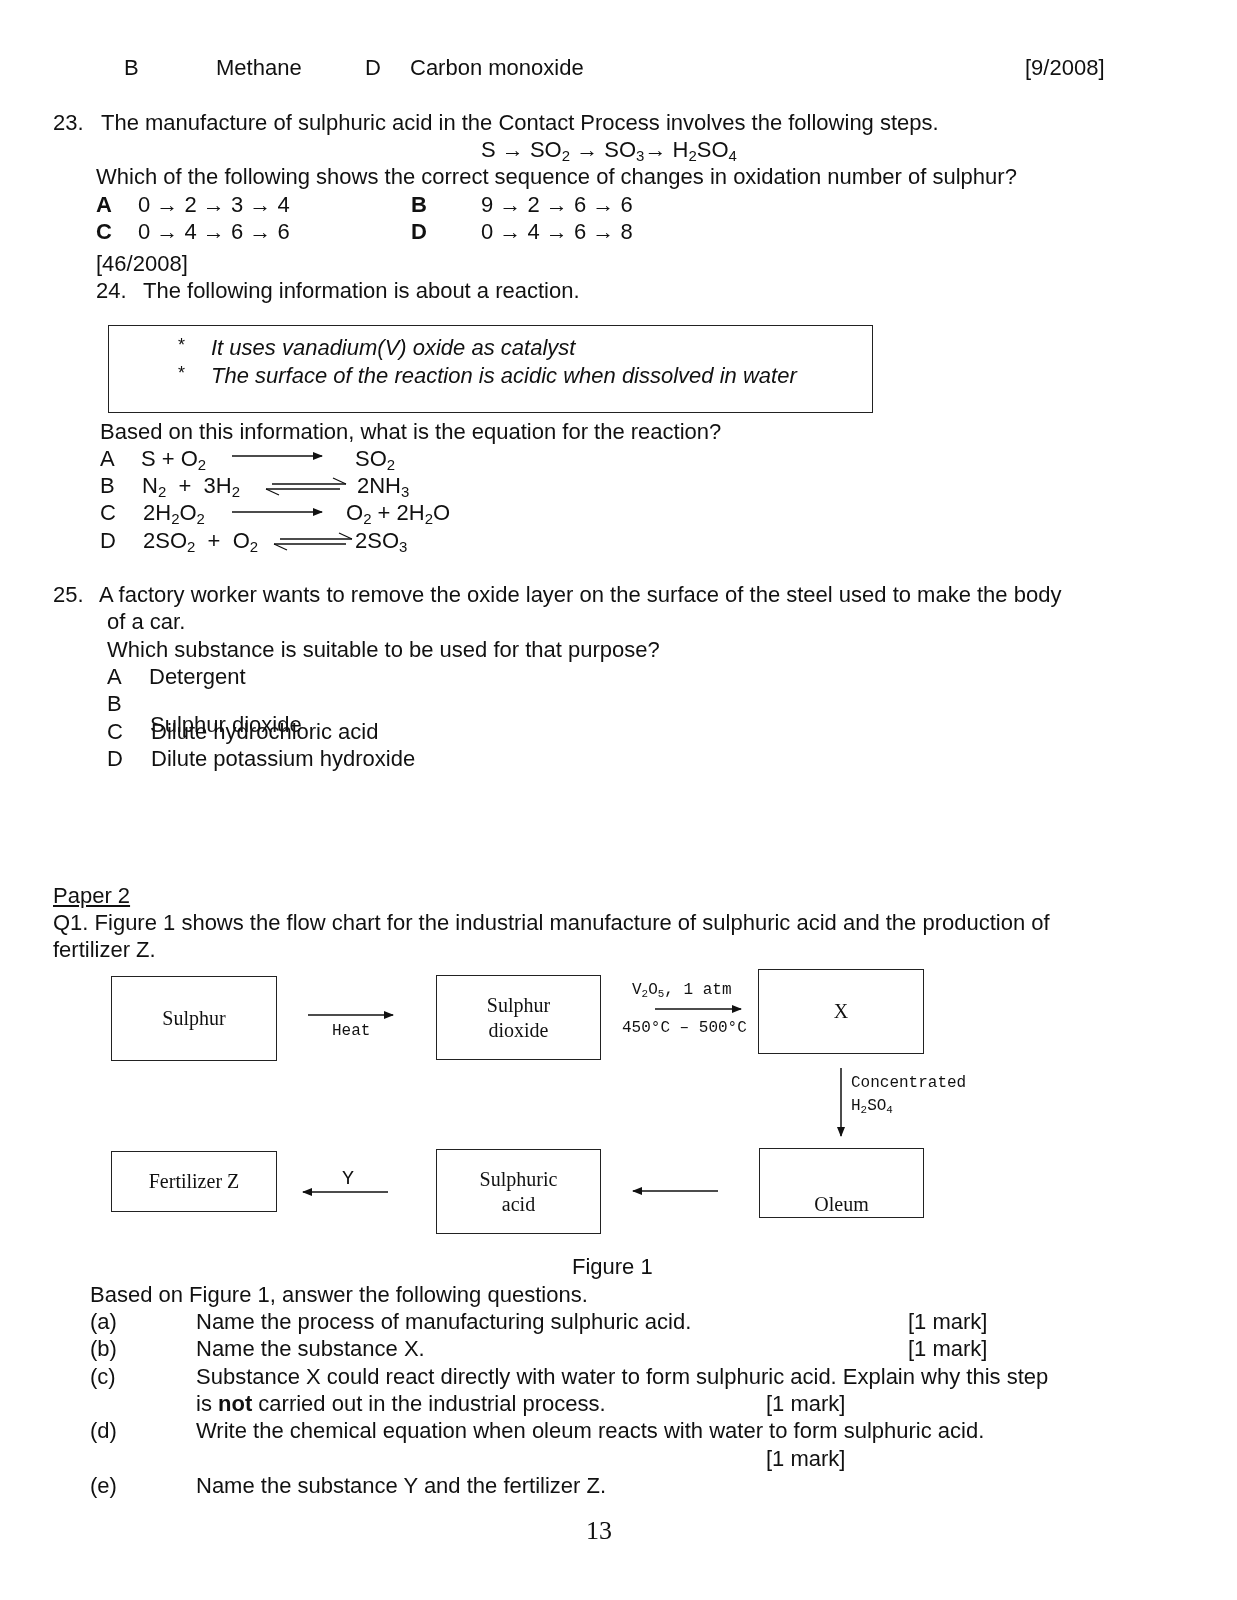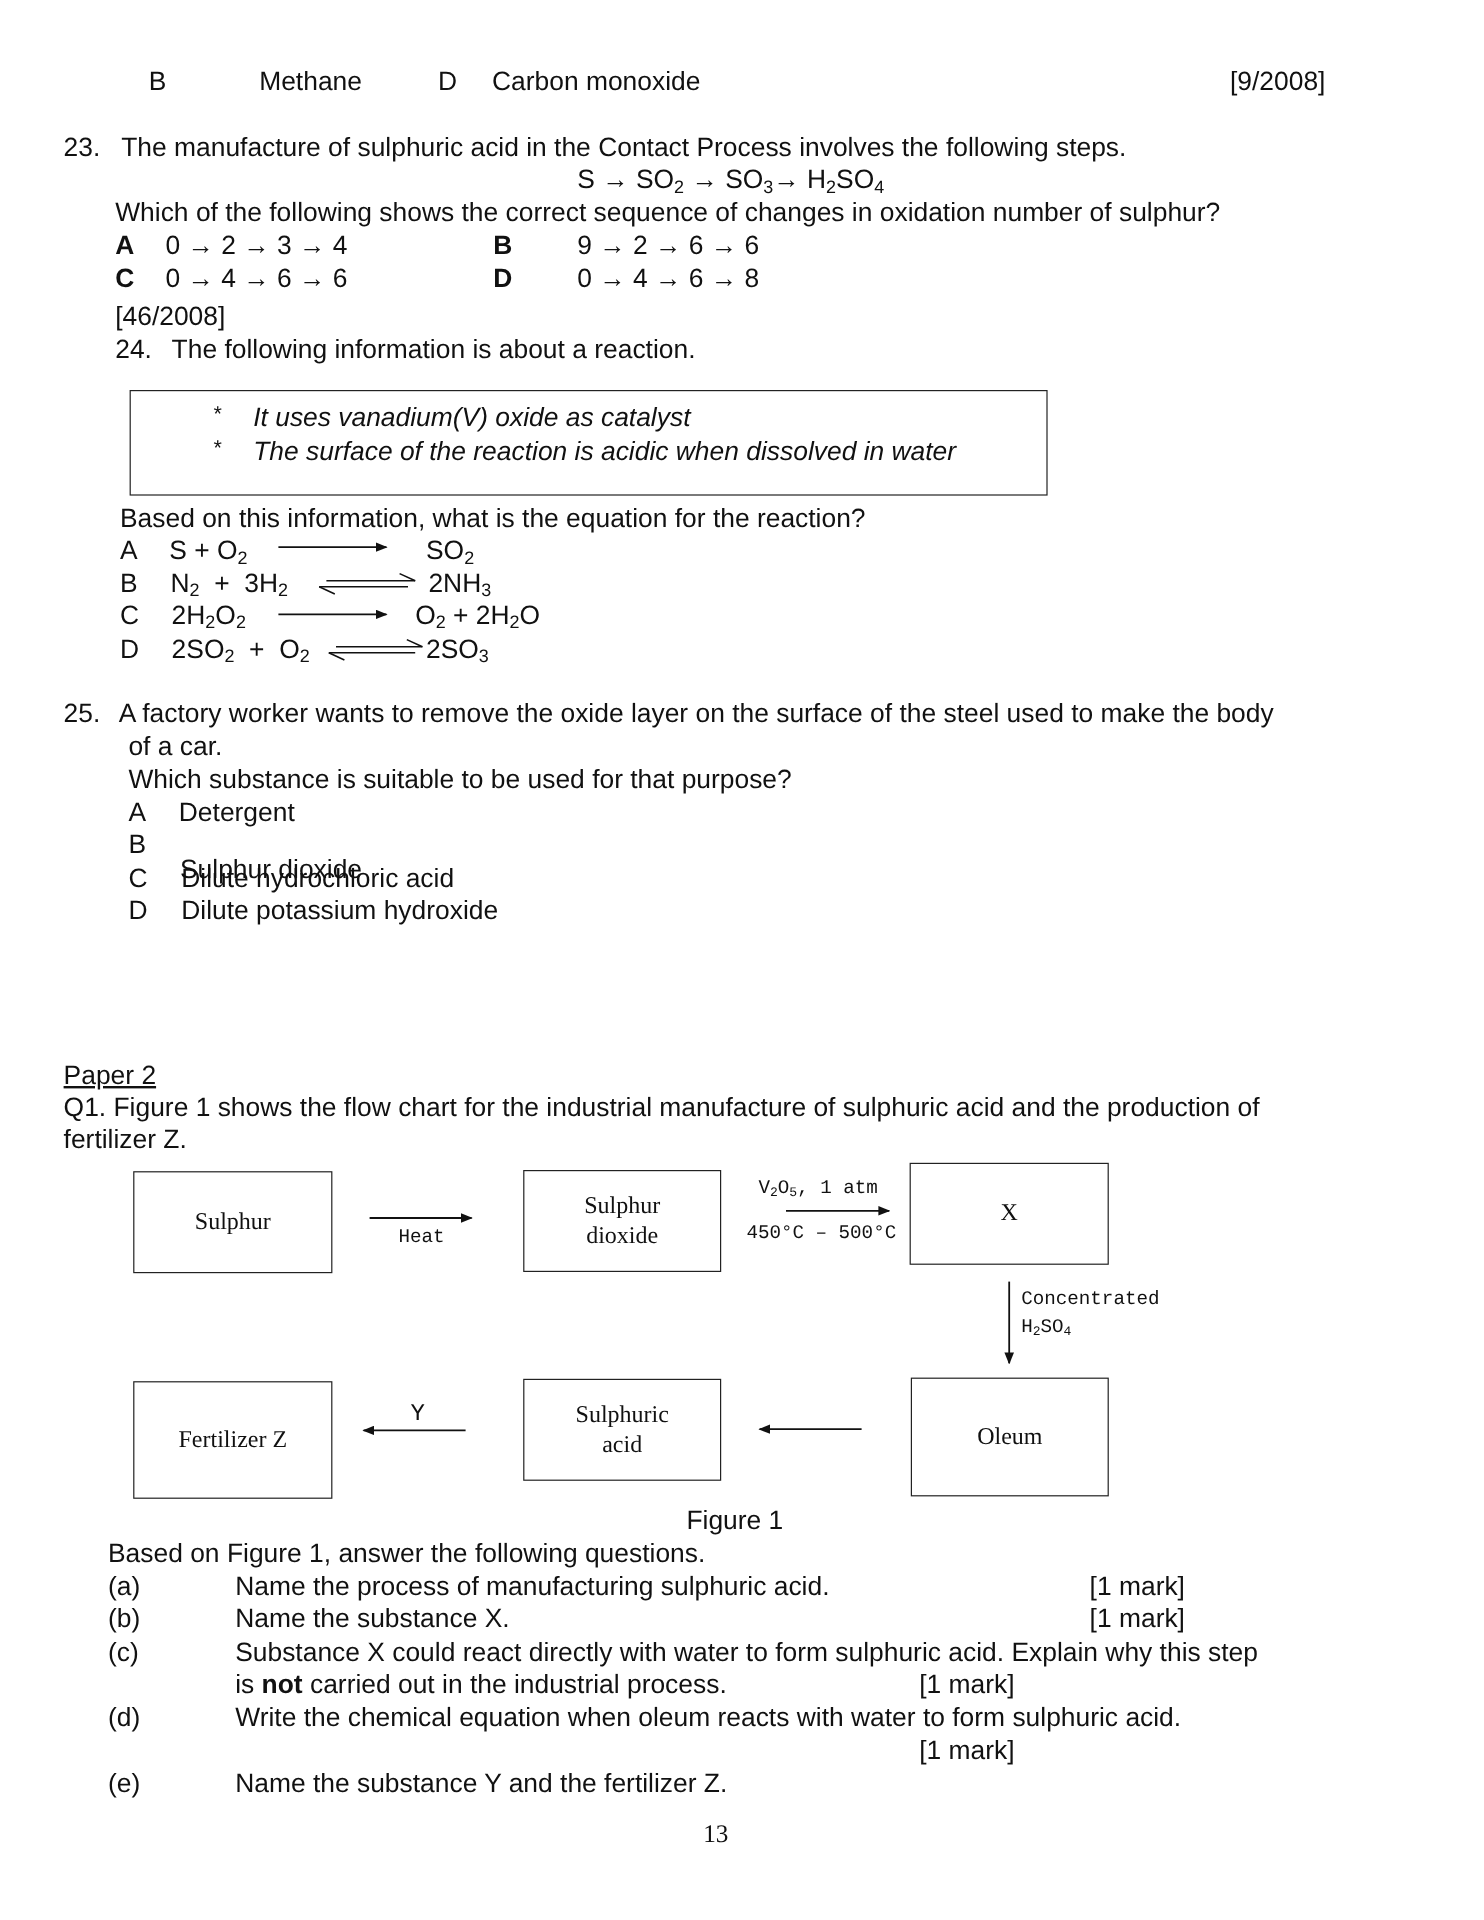--- a/index.html
+++ b/index.html
@@ -91,27 +91,27 @@
 
 <div class="fbox" style="left:111px; top:976px; width:166px; height:85px;">
   <span>Sulphur</span>
 </div>
 <div class="fbox" style="left:436px; top:975px; width:165px; height:85px;">
   <span><span>Sulphur</span><br><span>dioxide</span></span>
 </div>
 <div class="fbox" style="left:758px; top:969px; width:166px; height:85px;">
   <span>X</span>
 </div>
-<div class="fbox" style="left:759px; top:1148px; width:165px; height:99px;">
+<div class="fbox" style="left:759px; top:1148px; width:165px; height:70px;align-items:flex-end;">
   <span>Oleum</span>
 </div>
 <div class="fbox" style="left:436px; top:1149px; width:165px; height:85px;">
   <span><span>Sulphuric</span><br><span>acid</span></span>
 </div>
-<div class="fbox" style="left:111px; top:1151px; width:166px; height:98px;">
+<div class="fbox" style="left:111px; top:1151px; width:166px; height:61px;">
   <span>Fertilizer Z</span>
 </div>
 
 <div class="flabel" style="left:332px; top:1022px;">Heat</div>
 <div class="flabel" style="left:632px; top:981px;">V<sub>2</sub>O<sub>5</sub>, 1 atm</div>
 <div class="flabel" style="left:622px; top:1019px;">450°C – 500°C</div>
 <div class="flabel" style="left:851px; top:1074px;">Concentrated</div>
 <div class="flabel" style="left:851px; top:1097px;">H<sub>2</sub>SO<sub>4</sub></div>
 <div class="flabel" style="left:342px; top:1167px; font-size:20px;">Y</div>
 
@@ -160,13 +160,13 @@
 <div class="abs" style="left:196px; top:1391px;"><span>is </span><span class="bold">not</span><span> carried out in the industrial process.</span></div>
 <div class="abs" style="left:766px; top:1391px;">[1 mark]</div>
 
 <div class="abs" style="left:90px; top:1418px;">(d)</div>
 <div class="abs" style="left:196px; top:1418px;">Write the chemical equation when oleum reacts with water to form sulphuric acid.</div>
 <div class="abs" style="left:766px; top:1446px;">[1 mark]</div>
 
 <div class="abs" style="left:90px; top:1473px;">(e)</div>
 <div class="abs" style="left:196px; top:1473px;">Name the substance Y and the fertilizer Z.</div>
 
-<div class="abs serif" style="left:586px; top:1516px; font-size:21px;">13</div>
+<div class="abs serif" style="left:586px; top:1516px; font-size:26px;">13</div>
 
 </body></html>

